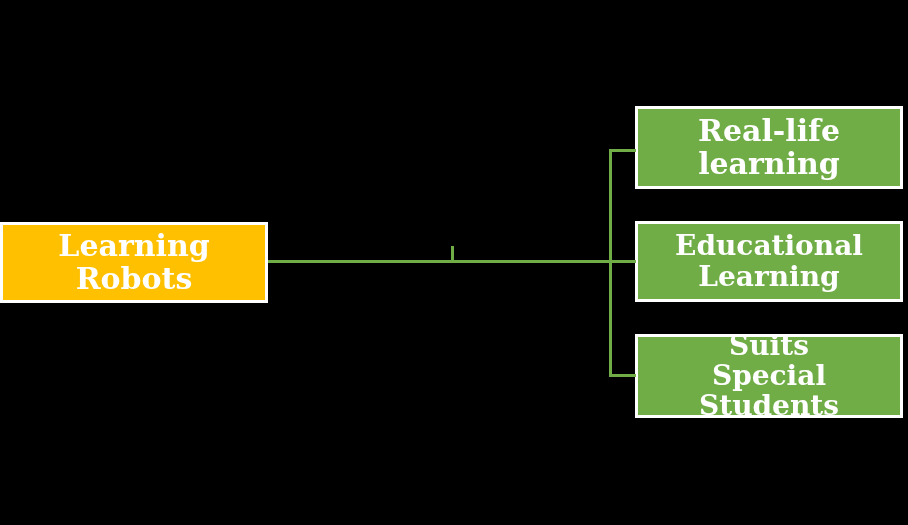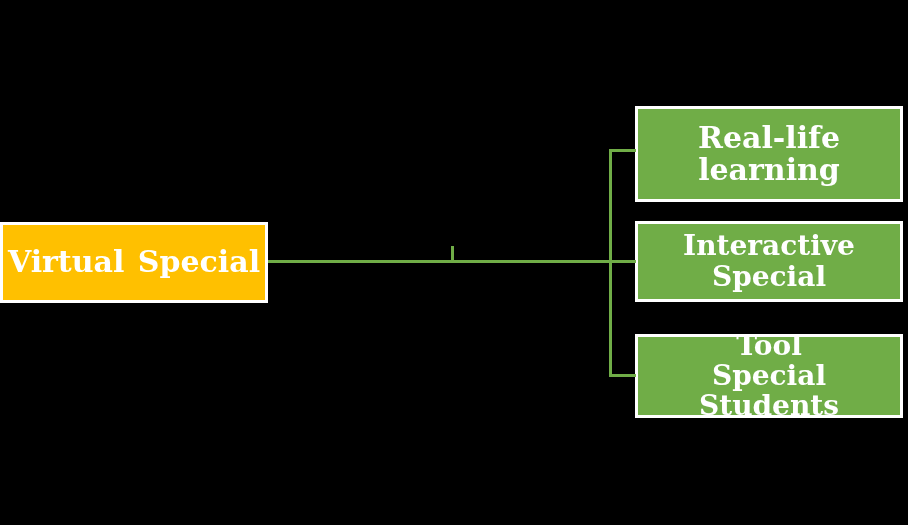--- a/index.html
+++ b/index.html
@@ -24,54 +24,54 @@
     word-spacing: 3px;
     line-height: 1.08;
   }
   .node-yellow { background: #FFC000; }
   .node-green  { background: #70AD47; }
   .fs-lg { font-size: 30px; }
   .fs-md { font-size: 28px; }
 
   #node-virtual-robots   { left: 0px;   top: 222px; width: 268px; height: 81px; }
   #node-educational-tool { left: 318px; top: 162px; width: 265px; height: 84px; }
-  #node-real-life        { left: 635px; top: 106px; width: 268px; height: 96px; padding: 12px 6px; }
+  #node-real-life        { left: 635px; top: 106px; width: 268px; height: 83px; padding: 12px 6px; }
   #node-interactive      { left: 635px; top: 221px; width: 268px; height: 81px; padding: 0 40px; }
   #node-suits-special    { left: 635px; top: 334px; width: 268px; height: 84px; padding: 0 40px; }
 
   .line {
     position: absolute;
     background: #70AD47;
   }
   #line-main-horizontal { left: 268px; top: 260px; width: 368px; height: 3px; }
   #line-edu-stub        { left: 451px; top: 246px; width: 3px;   height: 14px; }
   #line-right-vertical  { left: 609px; top: 149px; width: 3px;   height: 228px; }
   #line-stub-top        { left: 609px; top: 149px; width: 27px;  height: 3px; }
   #line-stub-bottom     { left: 609px; top: 374px; width: 27px;  height: 3px; }
 </style>
 </head>
 <body>
 
 <div class="canvas">
 
   <div class="node node-yellow fs-lg" id="node-virtual-robots">
-    <span>Virtual Special</span>
+    <span>Learning Robots</span>
   </div>
 
 
   <div class="node node-green fs-lg" id="node-real-life">
     <span>Real-life learning</span>
   </div>
 
   <div class="node node-green fs-md" id="node-interactive">
-    <span>Interactive Special</span>
+    <span>Educational Learning</span>
   </div>
 
   <div class="node node-green fs-md" id="node-suits-special">
-    <span>Tool Special Students</span>
+    <span>Suits Special Students</span>
   </div>
 
   <div class="line" id="line-main-horizontal"></div>
   <div class="line" id="line-edu-stub"></div>
   <div class="line" id="line-right-vertical"></div>
   <div class="line" id="line-stub-top"></div>
   <div class="line" id="line-stub-bottom"></div>
 
 </div>
 

